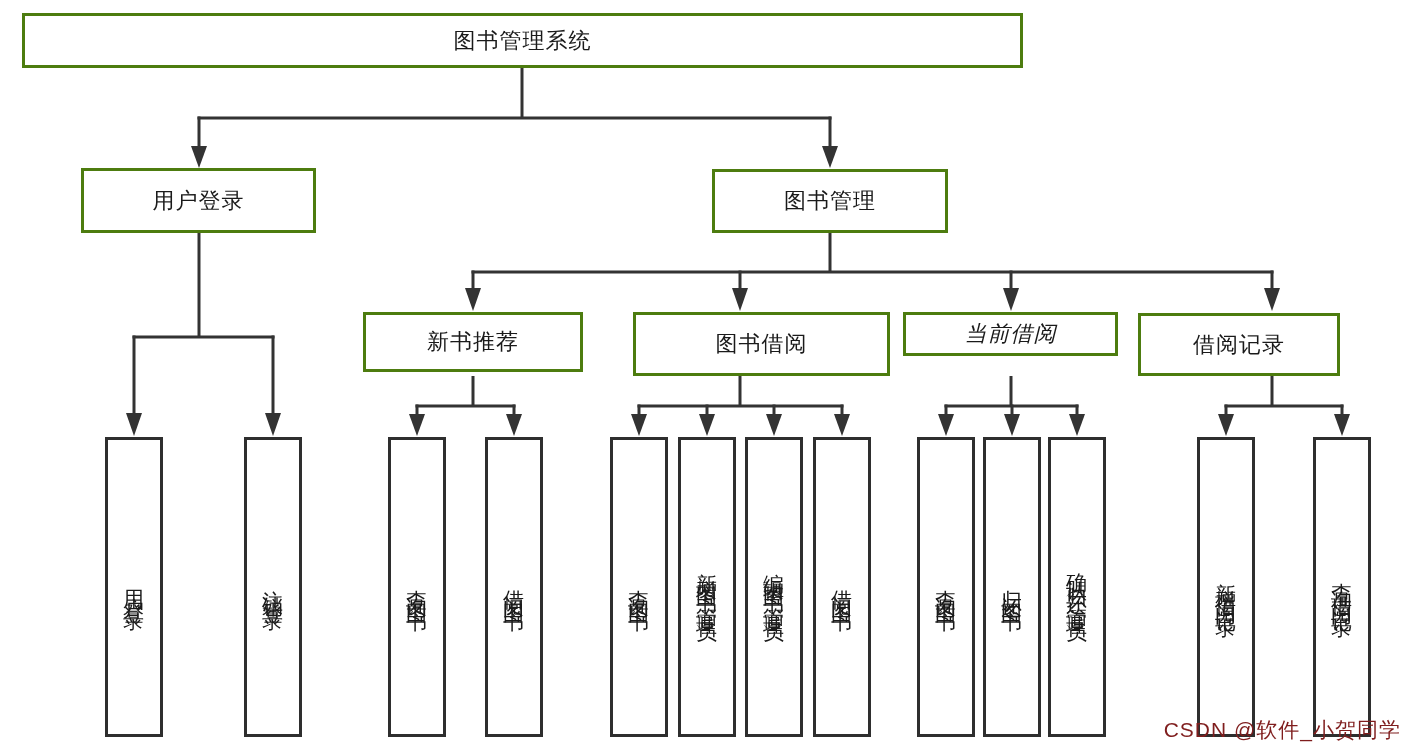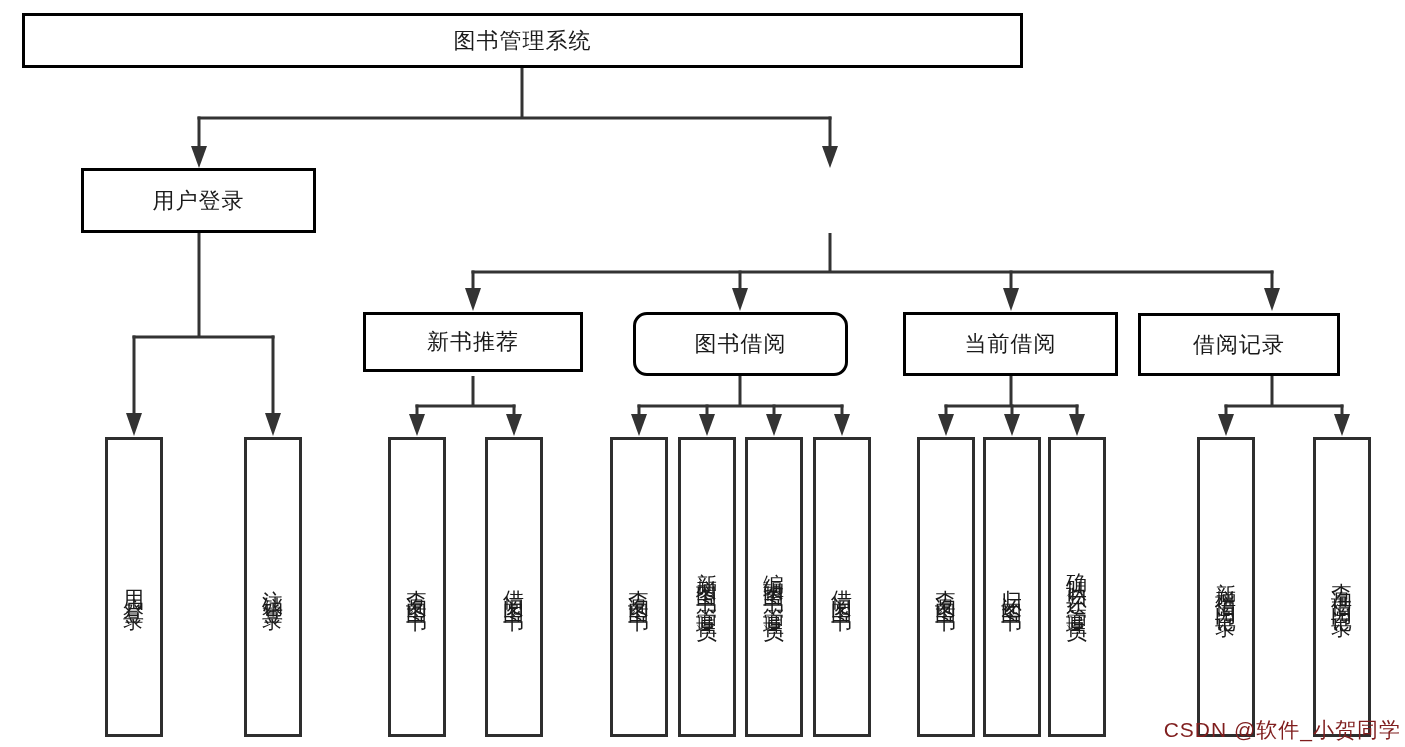--- a/index.html
+++ b/index.html
@@ -25,21 +25,21 @@
   .connectors line {
     stroke: #333333;
     stroke-width: 3;
   }
   .connectors polygon {
     fill: #333333;
   }
   .node {
     position: absolute;
     box-sizing: border-box;
-    border: 3px solid #000000;
+    border: 3px solid #4d7c0f;
     background: #ffffff;
     display: flex;
     align-items: center;
     justify-content: center;
     color: #1a1a1a;
     font-size: 22px;
     letter-spacing: 1px;
     white-space: nowrap;
   }
   .leaf {
@@ -141,24 +141,25 @@
       <line x1="1226" y1="404.5" x2="1226" y2="415"></line>
       <polygon points="1218,414 1234,414 1226,436"></polygon>
       <line x1="1342" y1="404.5" x2="1342" y2="415"></line>
       <polygon points="1334,414 1350,414 1342,436"></polygon>
     </g>
   </svg>
 
   <div class="node" style="left:22px; top:13px; width:1001px; height:55px;">图书管理系统</div>
 
   <div class="node" style="left:81px; top:168px; width:235px; height:65px;">用户登录</div>
+  <div class="node" style="left:712px; top:169px; width:236px; height:64px;">图书管理</div>
 
   <div class="node" style="left:363px; top:312px; width:220px; height:60px;">新书推荐</div>
-  <div class="node" style="left:633px; top:312px; width:215px; height:64px;border-radius:14px;">图书借阅</div>
-  <div class="node" style="left:903px; top:312px; width:215px; height:64px;">当前借阅</div>
+  <div class="node" style="left:633px; top:312px; width:257px; height:64px;">图书借阅</div>
+  <div class="node" style="left:903px; top:312px; width:215px; height:44px;font-style:italic;">当前借阅</div>
   <div class="node" style="left:1138px; top:313px; width:202px; height:63px;">借阅记录</div>
 
   <div class="leaf" style="left:105px;">
     <span class="vtext">用户登录</span>
   </div>
   <div class="leaf" style="left:244px;">
     <span class="vtext">注销登录</span>
   </div>
   <div class="leaf" style="left:388px;">
     <span class="vtext">查询图书</span>

